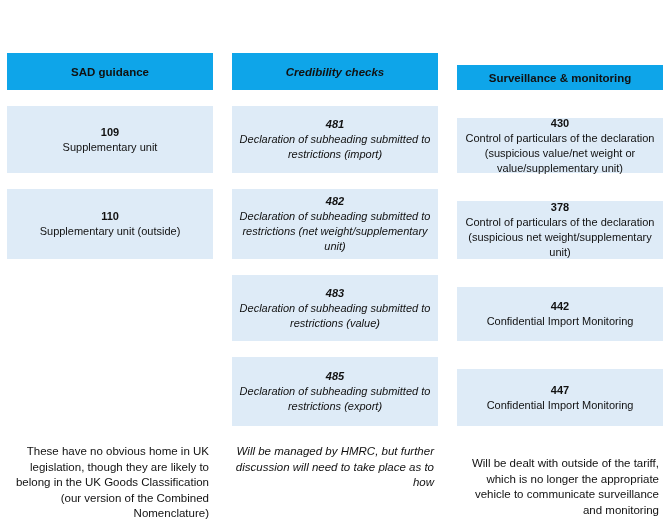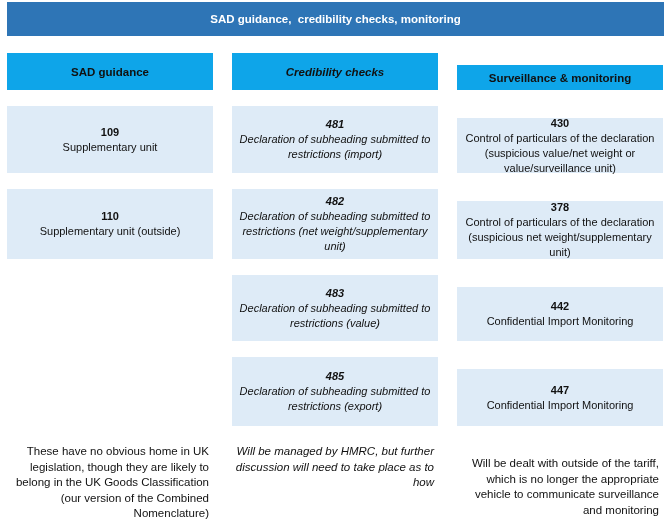--- a/index.html
+++ b/index.html
@@ -73,23 +73,20 @@
   .r3 { grid-row: 3; }
   .r4 { grid-row: 4; }
   .r5 { grid-row: 5; }
   .r6 { grid-row: 6; text-align: right; }
 </style>
 </head>
 <body>
 
 <div class="stage">
 
-  <div class="banner">
-    <span>SAD guidance,  credibility checks, monitoring</span>
-  </div>
 
   <div class="grid">
 
     <div class="hdr c1 r1">
       <span>SAD guidance</span>
     </div>
     <div class="hdr c2 r1">
       <span>Credibility checks</span>
     </div>
     <div class="hdr c3 r1">
@@ -117,21 +114,21 @@
       <div class="code">483</div>
       <div class="desc">Declaration of subheading submitted to restrictions (value)</div>
     </div>
     <div class="cell c2 r5">
       <div class="code">485</div>
       <div class="desc">Declaration of subheading submitted to restrictions (export)</div>
     </div>
 
     <div class="cell c3 r2">
       <div class="code">430</div>
-      <div class="desc">Control of particulars of the declaration (suspicious value/net weight or value/surveillance unit)</div>
+      <div class="desc">Control of particulars of the declaration (suspicious value/net weight or value/supplementary unit)</div>
     </div>
     <div class="cell c3 r3">
       <div class="code">378</div>
       <div class="desc">Control of particulars of the declaration (suspicious net weight/supplementary unit)</div>
     </div>
     <div class="cell c3 r4">
       <div class="code">442</div>
       <div class="desc">Confidential Import Monitoring</div>
     </div>
     <div class="cell c3 r5">

